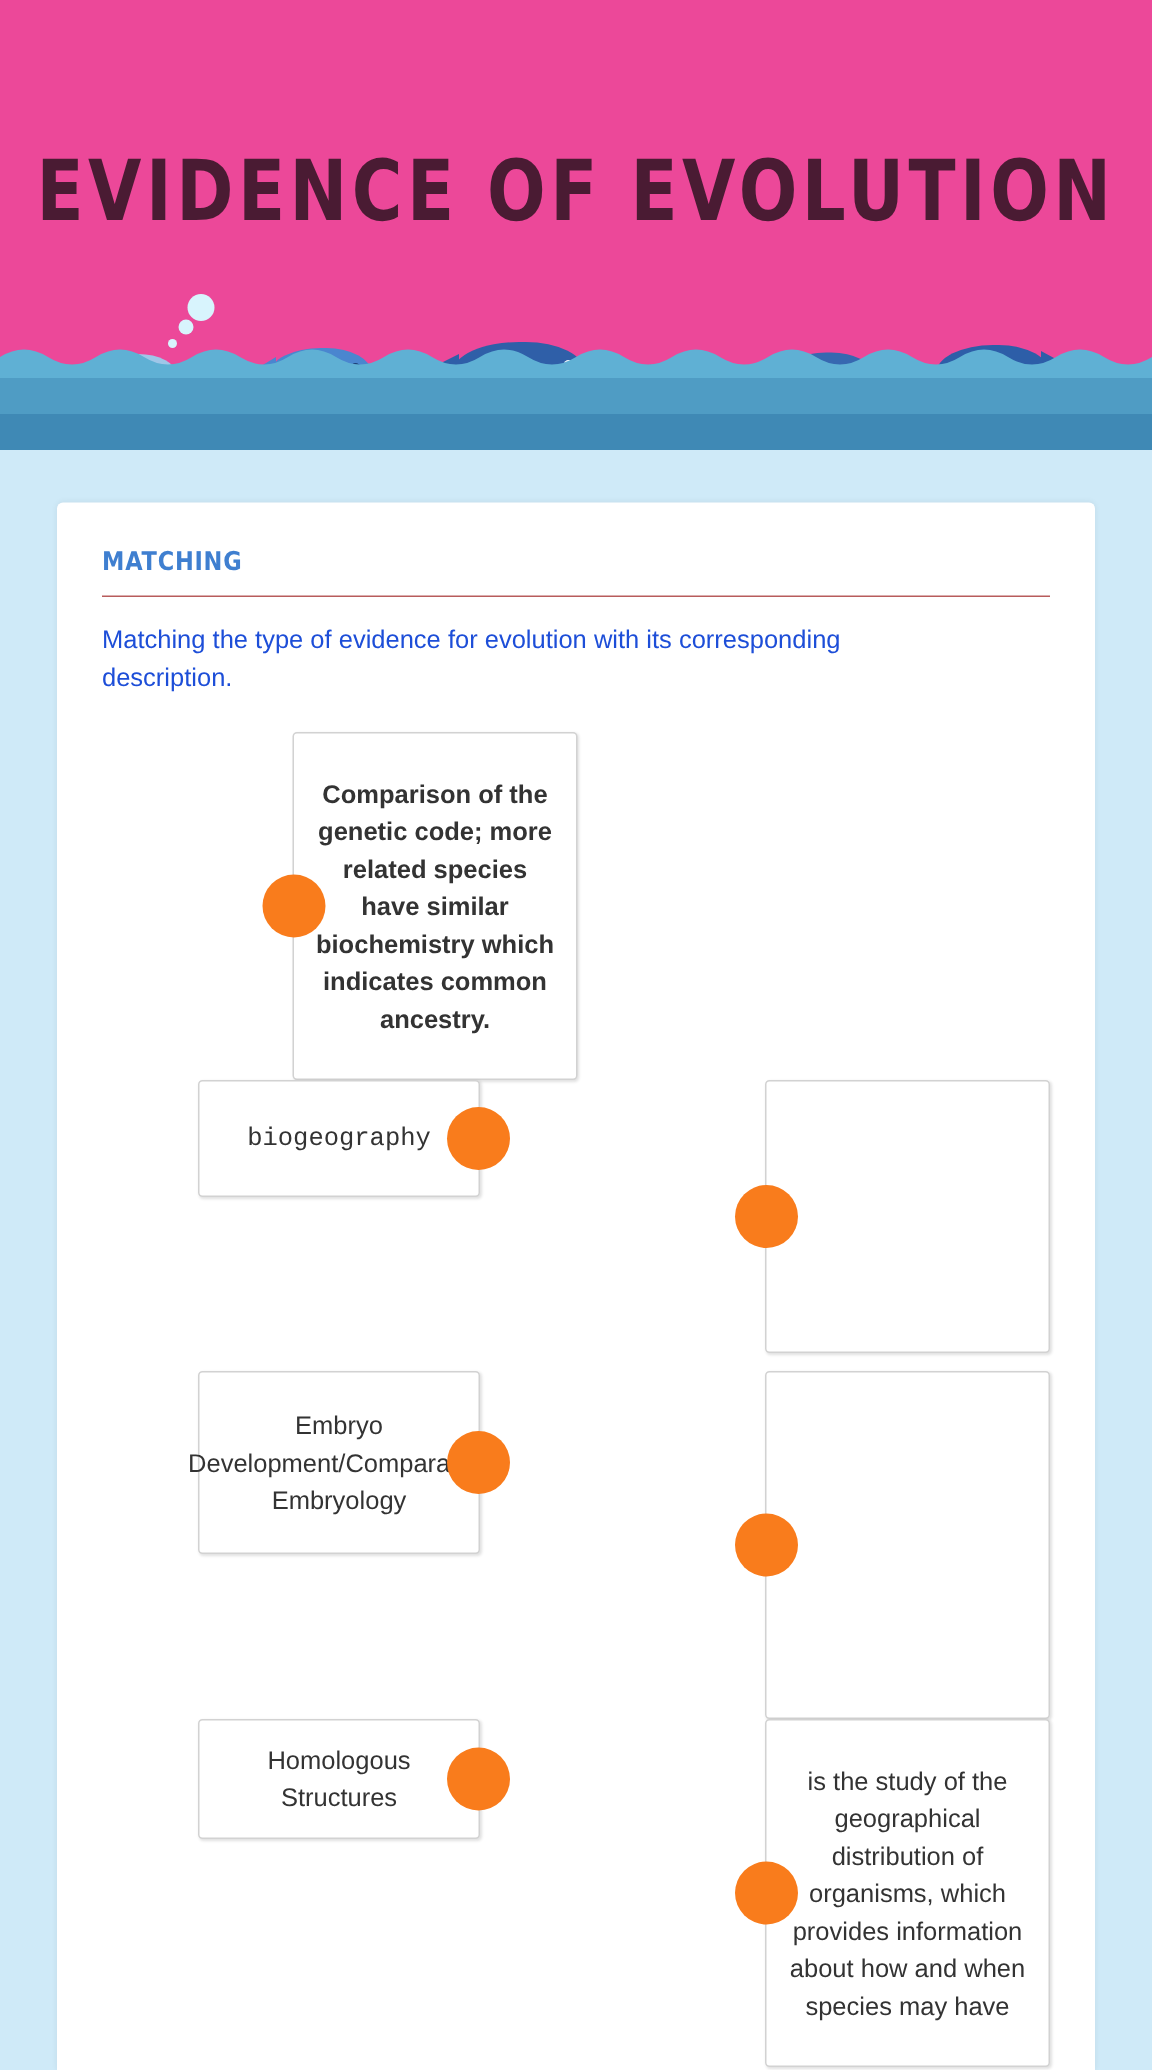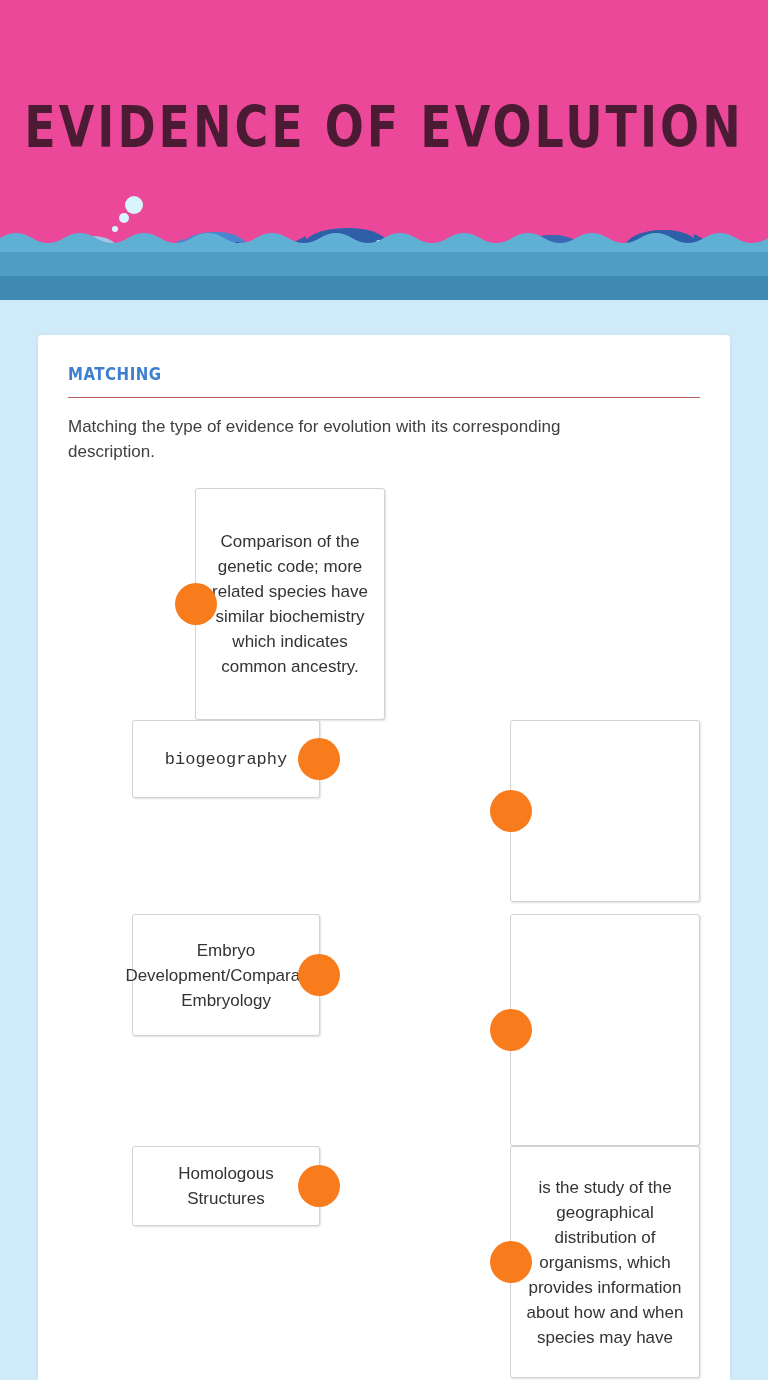--- a/index.html
+++ b/index.html
@@ -107,21 +107,21 @@
     margin-top: 14px;
     height: 1px;
     background: #b85c5c;
     width: 100%;
   }
 
   .instructions {
     margin-top: 16px;
     font-size: 17px;
     line-height: 25px;
-    color: #404040;
+    color: #1d4ed8;
     width: 560px;
   }
 
   
   .match-area {
     position: relative;
     margin-top: 24px;
   }
   .match-row {
     position: relative;
@@ -237,21 +237,21 @@
 
     <div class="section-title">Matching</div>
     <div class="title-rule"></div>
 
     <div class="instructions">Matching the type of evidence for evolution with its corresponding description.</div>
 
     <div class="match-area">
 
       <div class="match-row" style="margin-top:0;">
         <div class="col-right">
-          <div class="def-box" style="min-height:232px;">
+          <div class="def-box" style="min-height:232px;font-weight:bold;">
             <span>Comparison of the genetic code; more related species have similar biochemistry which indicates common ancestry.</span>
             <span class="dot dot-right"></span>
           </div>
         </div>
       </div>
 
       <div class="match-row" style="margin-top:-190px;font-family:Liberation Mono, monospace;">
         <div class="col-left">
           <div class="term-box" style="margin-top:190px;">
             <span>biogeography</span>

